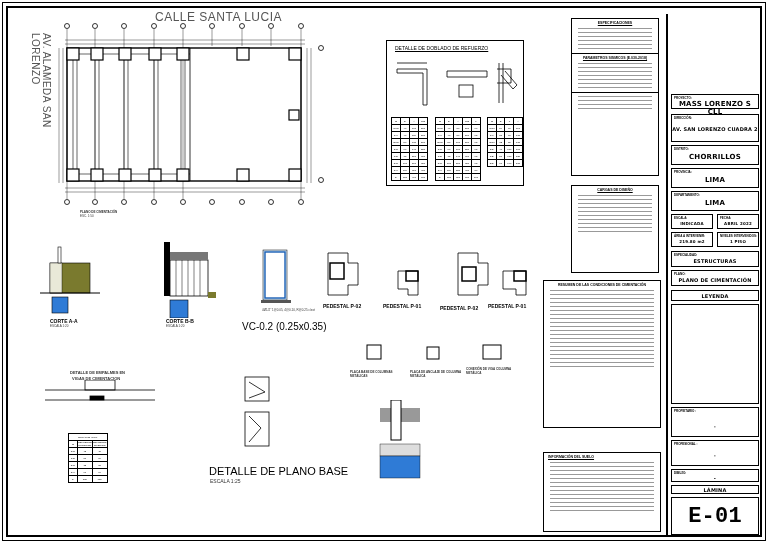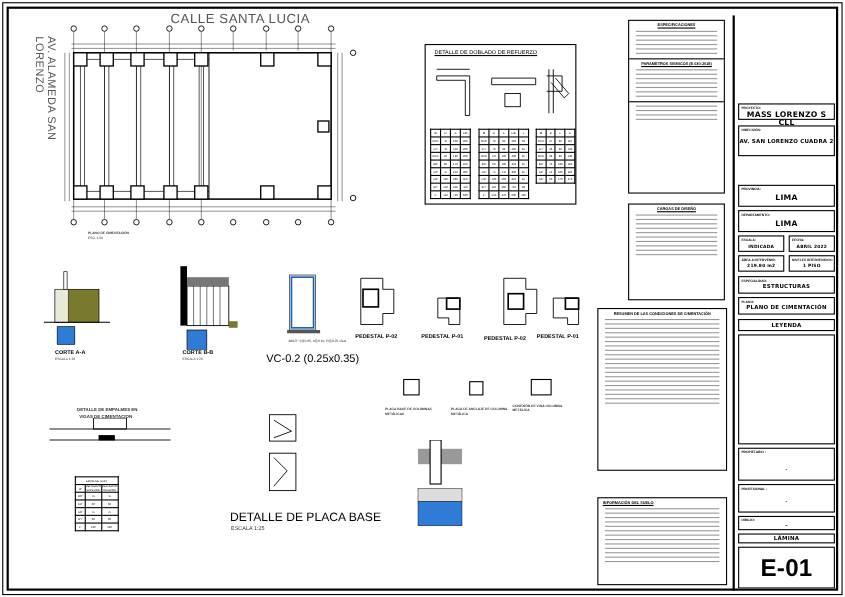--- a/index.html
+++ b/index.html
@@ -491,32 +491,36 @@
   </table>
 
 <svg class="abs" style="left:235px;top:372px" width="60" height="90">
   <g stroke="#000" stroke-width="0.8" fill="none">
       <rect x="10" y="5" width="24" height="24"></rect>
       <path d="M14 10 L30 20 L14 26"></path>
       <rect x="10" y="40" width="24" height="34"></rect>
       <path d="M14 44 L26 56 L14 70"></path>
     </g>
 </svg>
-<div class="caption-big" style="left:209px;top:465px;font-size:11px">DETALLE DE PLACA BASE</div>
+<div class="caption-big" style="left:209px;top:465px;font-size:11px">DETALLE DE PLANO BASE</div>
 <div class="sub" style="left:210px;top:478px;font-size:5px">ESCALA 1:25</div>
 
 <div class="tb">
   <div class="tbox" style="top:80px;height:15px">
       <span class="lbl">PROYECTO:</span>
       <div class="val" style="top:5px">MASS LORENZO S CLL</div>
     </div>
   <div class="tbox" style="top:100px;height:28px">
       <span class="lbl">DIRECCIÓN:</span>
       <div class="val" style="top:11px;font-size:5px">AV. SAN LORENZO CUADRA 2</div>
     </div>
+  <div class="tbox" style="top:131px;height:20px">
+      <span class="lbl">DISTRITO:</span>
+      <div class="val" style="top:7px">CHORRILLOS</div>
+    </div>
   <div class="tbox" style="top:154px;height:20px">
       <span class="lbl">PROVINCIA:</span>
       <div class="val" style="top:7px">LIMA</div>
     </div>
   <div class="tbox" style="top:177px;height:20px">
       <span class="lbl">DEPARTAMENTO:</span>
       <div class="val" style="top:7px">LIMA</div>
     </div>
   <div class="tbox half" style="top:200px;height:15px">
       <span class="lbl">ESCALA:</span>
@@ -555,15 +559,15 @@
       <div class="val" style="top:12px;font-size:4px">-</div>
     </div>
   <div class="tbox" style="top:455px;height:13px">
       <span class="lbl">DIBUJO:</span>
       <div class="val" style="top:5px;font-size:5px">-</div>
     </div>
   <div class="tbox" style="top:471px;height:9px">
       <div class="val" style="top:1px;font-size:5px">LÁMINA</div>
     </div>
   <div class="tbox" style="top:483px;height:38px">
-      <div class="val" style="top:6px;font-size:22px;font-family:Liberation Sans, sans-serif">E-01</div>
+      <div class="val" style="top:6px;font-size:22px;font-family:Liberation Mono, monospace">E-01</div>
     </div>
 </div>
 
 </body></html>

